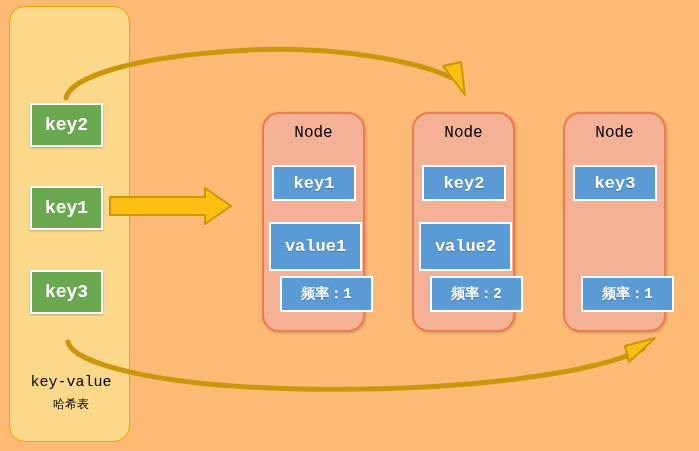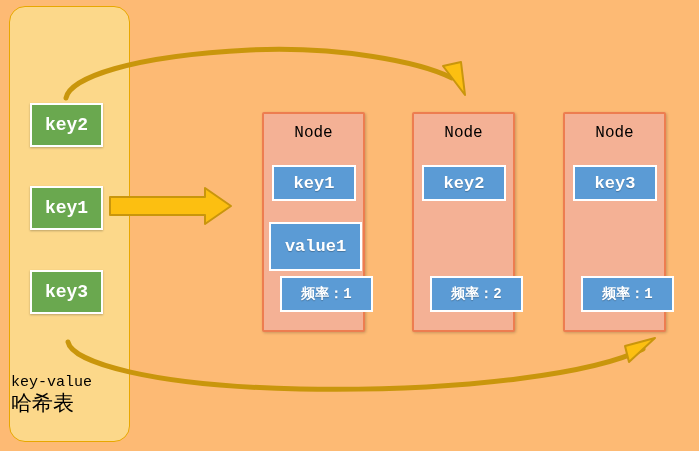--- a/index.html
+++ b/index.html
@@ -31,22 +31,23 @@
   }
   .hash-label {
     position: absolute;
     left: 11px;
     top: 372px;
     width: 120px;
     color: #000000;
     font-size: 15px;
     line-height: 22px;
     white-space: nowrap;
-  }
-  .hash-label .l2 { font-size: 21px; }
+    text-align: center;
+  }
+  .hash-label .l2 { font-size: 12px; }
 
   
   .key-chip {
     position: absolute;
     width: 73px;
     height: 44px;
     background: #6aa84f;
     border: 2px solid #ffffff;
     box-sizing: border-box;
     color: #ffffff;
@@ -62,21 +63,21 @@
   .key-chip.k3 { left: 30px; top: 270px; }
 
   
   .node-card {
     position: absolute;
     top: 112px;
     width: 103px;
     height: 220px;
     background: #f4b195;
     border: 2px solid #ed7d50;
-    border-radius: 2px;
+    border-radius: 17px;
     box-sizing: border-box;
     box-shadow: 1px 1px 3px rgba(0,0,0,0.20);
   }
   .node-card.n1 { left: 262px; }
   .node-card.n2 { left: 412px; }
   .node-card.n3 { left: 563px; }
 
   .node-title {
     position: absolute;
     left: 0;
@@ -158,20 +159,21 @@
   <div class="node-card n1">
     <div class="node-title">Node</div>
     <div class="field key">key1</div>
     <div class="field value">value1</div>
     <div class="field freq">频率：1</div>
   </div>
 
   <div class="node-card n2">
     <div class="node-title">Node</div>
     <div class="field key">key2</div>
+    <div class="field value">value2</div>
     <div class="field freq">频率：2</div>
   </div>
 
   <div class="node-card n3">
     <div class="node-title">Node</div>
     <div class="field key">key3</div>
     <div class="field freq">频率：1</div>
   </div>
 
   <svg id="arrows" viewBox="0 0 699 451" xmlns="http://www.w3.org/2000/svg">

